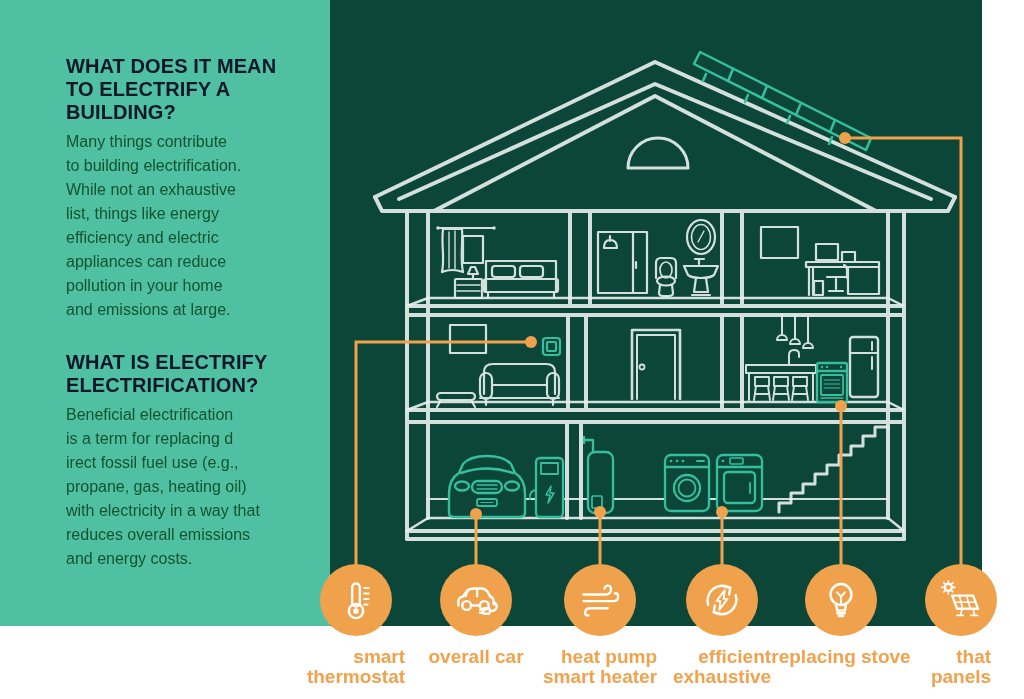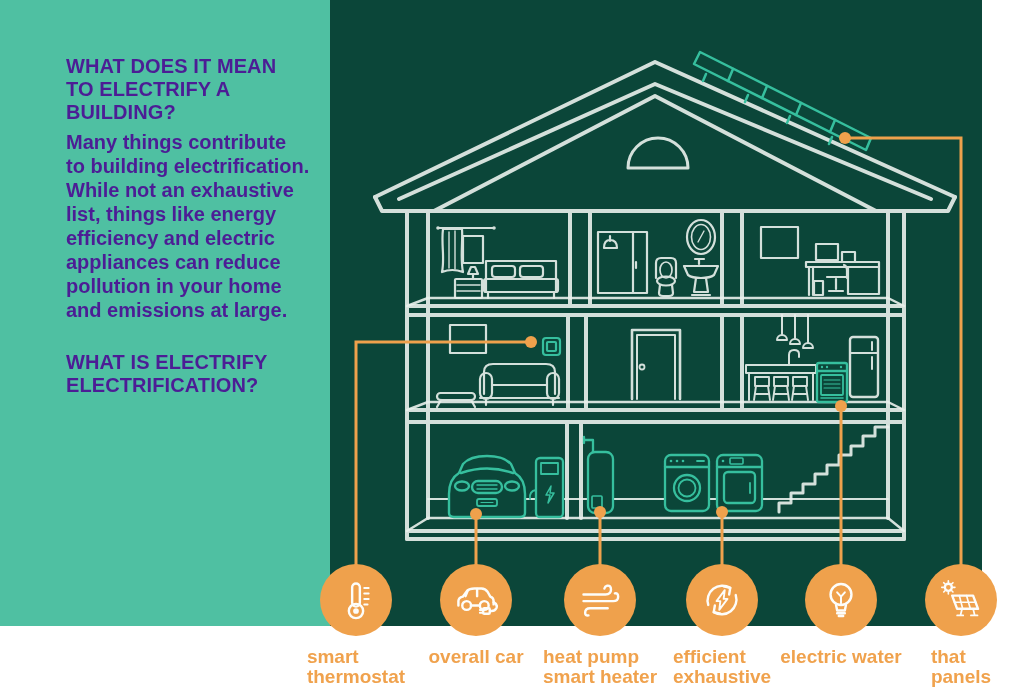--- a/index.html
+++ b/index.html
@@ -1,32 +1,32 @@
 <!DOCTYPE html>
 <html><head>
 <meta charset="utf-8">
 <style>
   html,body{margin:0;padding:0;background:#ffffff;}
   .canvas{position:relative;width:1024px;height:699px;background:#ffffff;overflow:hidden;
           font-family:"Liberation Sans",sans-serif;}
   .sidebar{position:absolute;left:0;top:0;width:330px;height:626px;background:#4FC0A2;}
   .main-panel{position:absolute;left:330px;top:0;width:652px;height:626px;background:#0B4639;}
   .sb-text{position:absolute;left:66px;top:55px;width:262px;}
-  .sb-h{margin:0;font-size:20px;line-height:23px;font-weight:700;color:#4c1d95;
+  .sb-h{margin:0;font-size:20px;line-height:23px;font-weight:700;color:#0f172a;
         white-space:pre;letter-spacing:.1px;}
   .sb-h2{margin-top:29px;}
-  .sb-p{margin:6px 0 0 0;font-size:20px;line-height:24px;font-weight:700;color:#4c1d95;white-space:pre;}
+  .sb-p{margin:6px 0 0 0;font-size:16px;line-height:24px;font-weight:400;color:#14532d;white-space:pre;}
   svg.art{position:absolute;left:0;top:0;width:1024px;height:699px;pointer-events:none;}
   .legend-item{position:absolute;top:564px;width:0;height:0;}
   .legend-circle{position:absolute;left:-36px;top:0;width:72px;height:72px;border-radius:50%;
                  background:#EFA14C;display:flex;align-items:center;justify-content:center;}
   .legend-circle svg{width:44px;height:44px;}
   .icon-stroke{stroke:#FDFDFA;stroke-width:2.2;fill:none;stroke-linecap:round;stroke-linejoin:round;}
   .legend-label{position:absolute;top:83px;left:0;transform:translateX(-50%);
-                text-align:left;font-size:19px;line-height:20px;font-weight:700;
+                text-align:right;font-size:19px;line-height:20px;font-weight:700;
                 color:#F0A24D;white-space:pre;}
   .chalk{stroke:#EAF1ED;fill:none;stroke-linecap:round;stroke-linejoin:round;opacity:.9;}
   .teal{stroke:#36BF9E;fill:none;stroke-linecap:round;stroke-linejoin:round;}
   .tealfill{stroke:#36BF9E;fill:#0B4639;stroke-linecap:round;stroke-linejoin:round;}
   .orange{stroke:#EFA14C;fill:none;stroke-width:3;stroke-linecap:round;}
 </style>
 </head>
 <body>
 
 <div class="canvas">
@@ -39,20 +39,27 @@
       <p class="sb-p">Many things contribute
 to building electrification.
 While not an exhaustive
 list, things like energy
 efficiency and electric
 appliances can reduce
 pollution in your home
 and emissions at large.</p>
       <h2 class="sb-h sb-h2">WHAT IS ELECTRIFY
 ELECTRIFICATION?</h2>
+      <p class="sb-p">Beneficial electrification
+is a term for replacing d
+irect fossil fuel use (e.g.,
+propane, gas, heating oil)
+with electricity in a way that
+reduces overall emissions
+and energy costs.</p>
     </div>
   </div>
 
   <div class="main-panel"></div>
 
   <svg class="art" viewBox="0 0 1024 699">
 
     <g class="chalk" stroke-width="4">
       <path d="M375,197 L655,62 L955,197"></path>
       <path d="M399,199 L655,84 L931,199"></path>
@@ -321,21 +328,21 @@
     <div class="legend-circle">
       <svg viewBox="-20 -20 40 40">
         <g class="icon-stroke">
           <circle cy="-5" r="9.5"></circle>
           <path d="M-3.5,-7 L0,-3 L3.5,-7 M0,-3 V3" stroke-width="1.8"></path>
           <path d="M-4.5,4.5 L-3.5,9.5 H3.5 L4.5,4.5"></path>
           <path d="M-3.5,12 H3.5 M-2,14.5 H2"></path>
         </g>
       </svg>
     </div>
-    <div class="legend-label">electric water</div>
+    <div class="legend-label">replacing stove</div>
   </div>
 
   <div class="legend-item" style="left:961px">
     <div class="legend-circle">
       <svg viewBox="-20 -20 40 40">
         <g class="icon-stroke" stroke-width="1.9">
           <circle cx="-11.5" cy="-11.5" r="3.2"></circle>
           <path d="M-11.5,-17.5 V-16 M-11.5,-7 V-5.5 M-17.5,-11.5 H-16 M-7,-11.5 H-5.5 M-15.7,-15.7 L-14.6,-14.6 M-8.4,-8.4 L-7.3,-7.3 M-15.7,-7.3 L-14.6,-8.4 M-8.4,-14.6 L-7.3,-15.7" stroke-width="1.5"></path>
           <path d="M-8,-4 H11 L15.5,8 H-3.5 Z"></path>
           <path d="M-1.5,-4 L1.5,8 M5,-4 L8.5,8 M-6,2 H13.5" stroke-width="1.5"></path>

